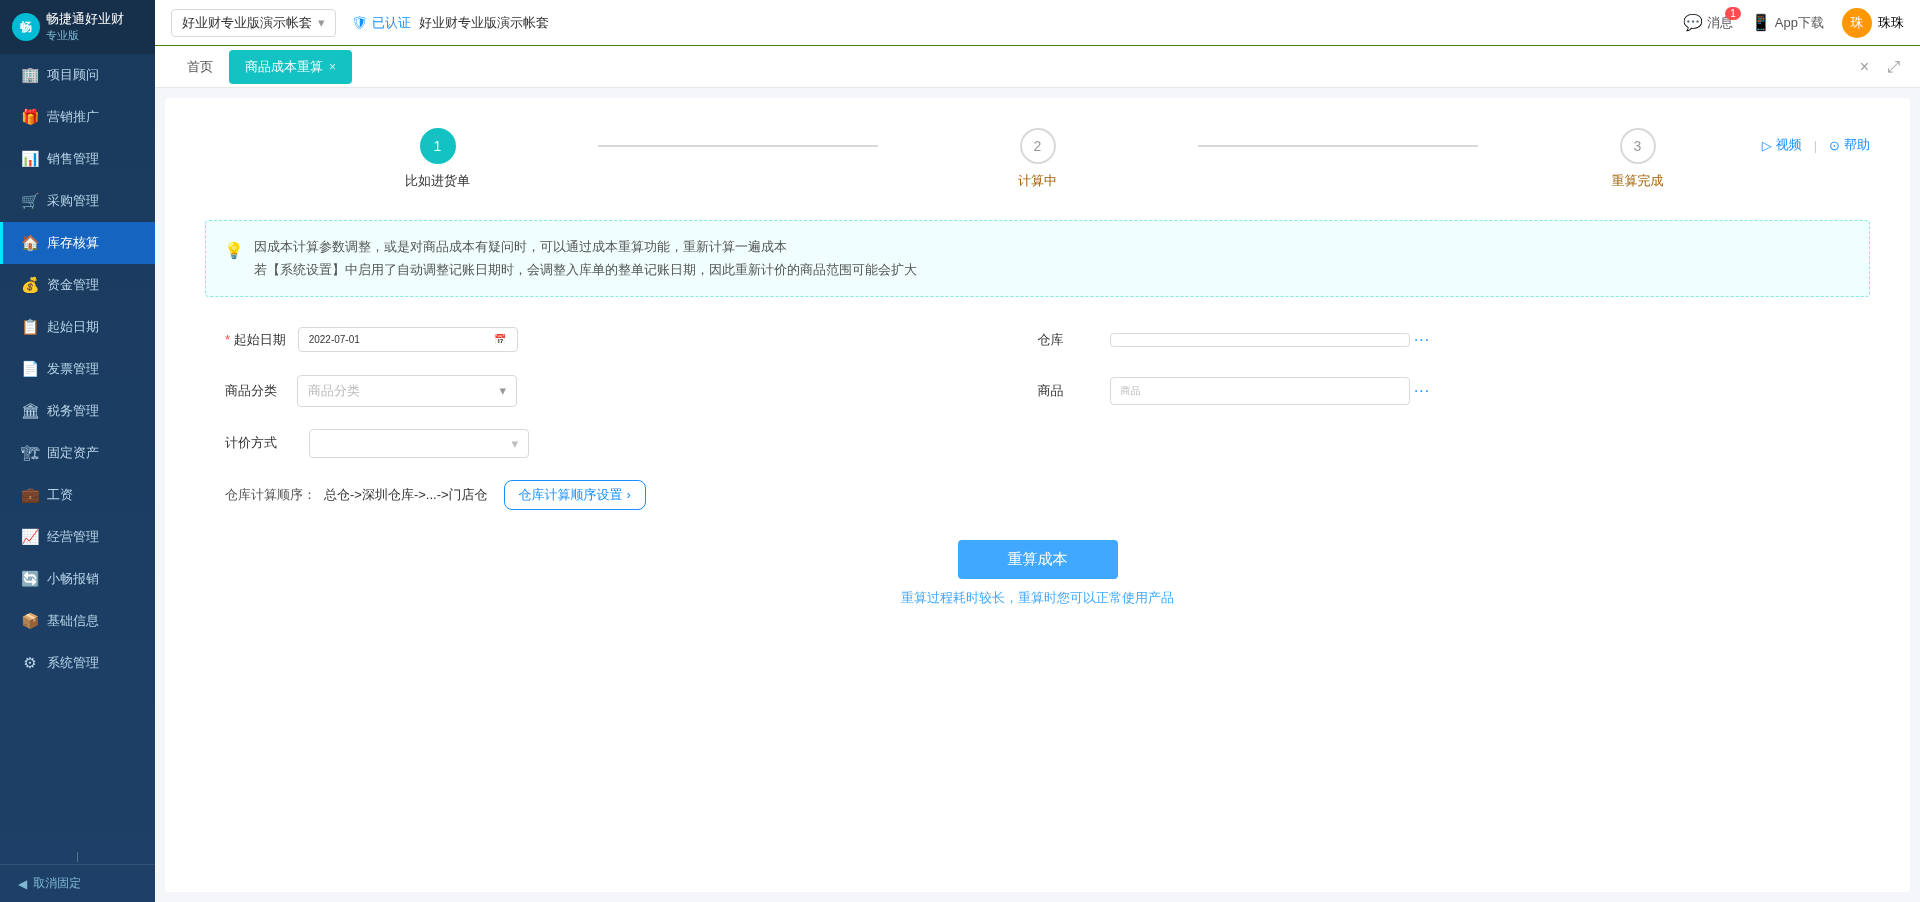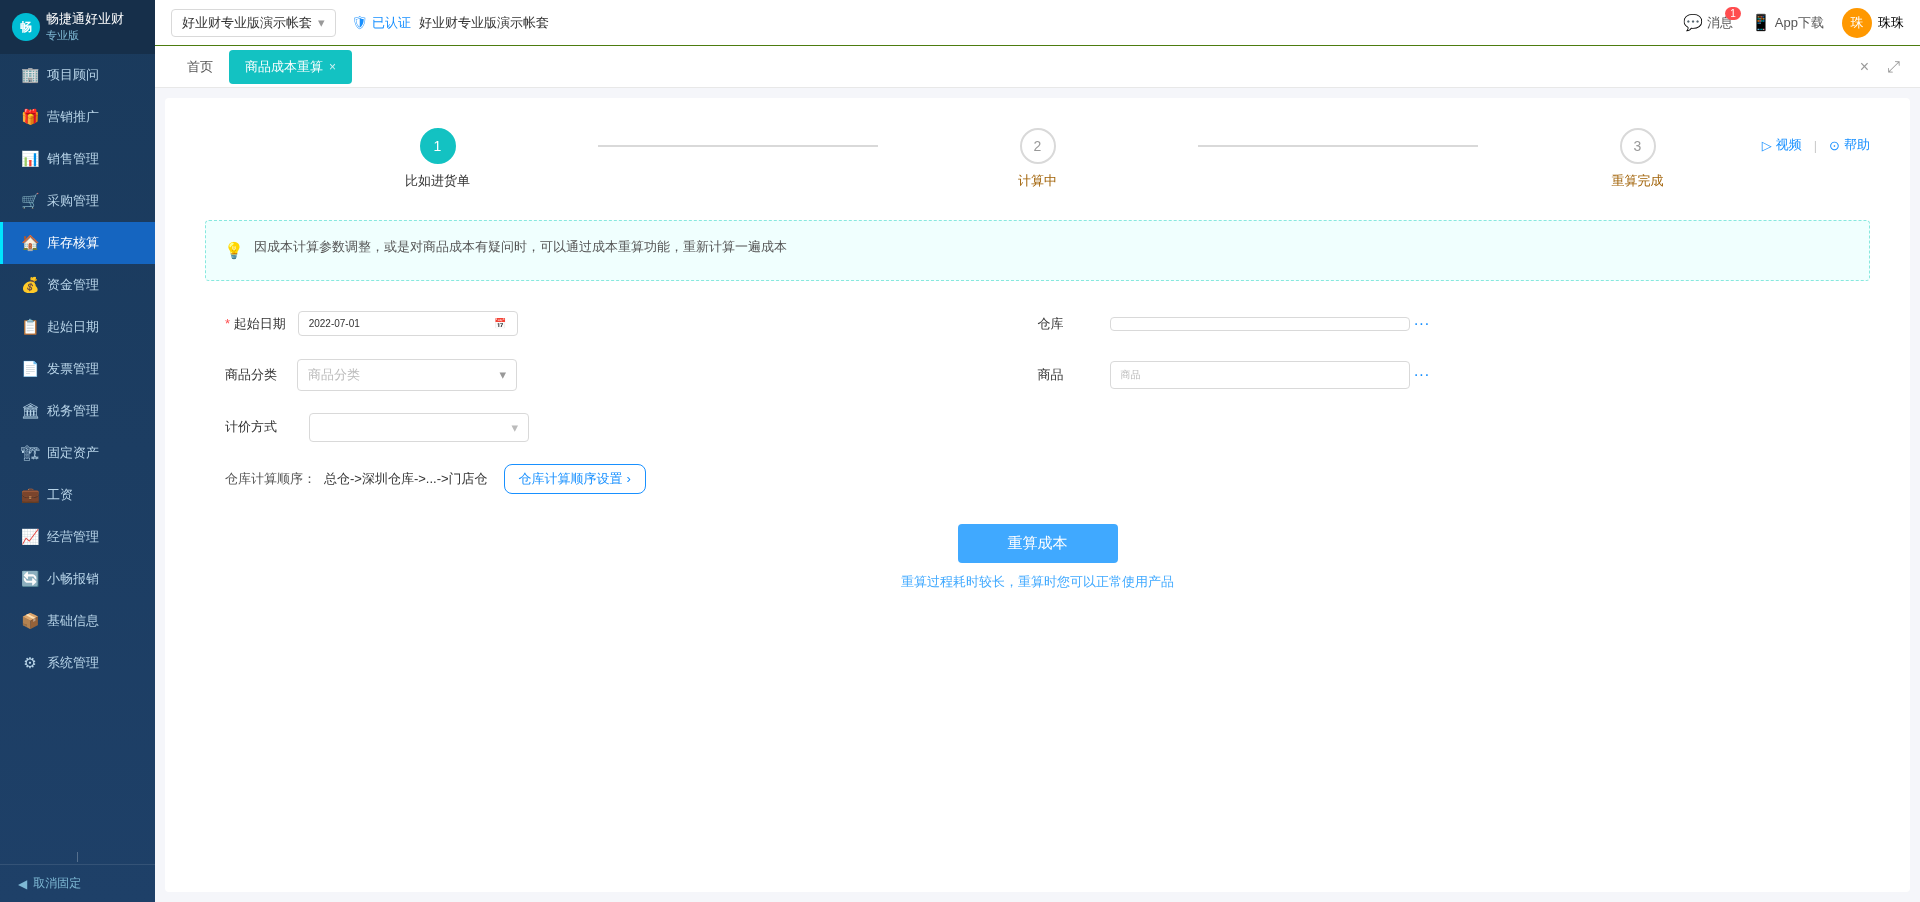--- a/index.html
+++ b/index.html
@@ -584,20 +584,21 @@
         <span>▷ <span>视频</span></span>
         <span style="color:#ccc;">|</span>
         <span>⊙ <span>帮助</span></span>
       </div>
     </div>
 
     <div class="info-box">
       <span class="info-box-icon">💡</span>
       <div>
         <div>因成本计算参数调整，或是对商品成本有疑问时，可以通过成本重算功能，重新计算一遍成本</div>
+        <div>若【系统设置】中启用了自动调整记账日期时，会调整入库单的整单记账日期，因此重新计价的商品范围可能会扩大</div>
       </div>
     </div>
 
     <div class="form-section">
 
       <div class="form-row">
         <div class="form-field">
           <span class="form-label required">起始日期</span>
           <div class="form-input">
             <span>2022-07-01</span>

